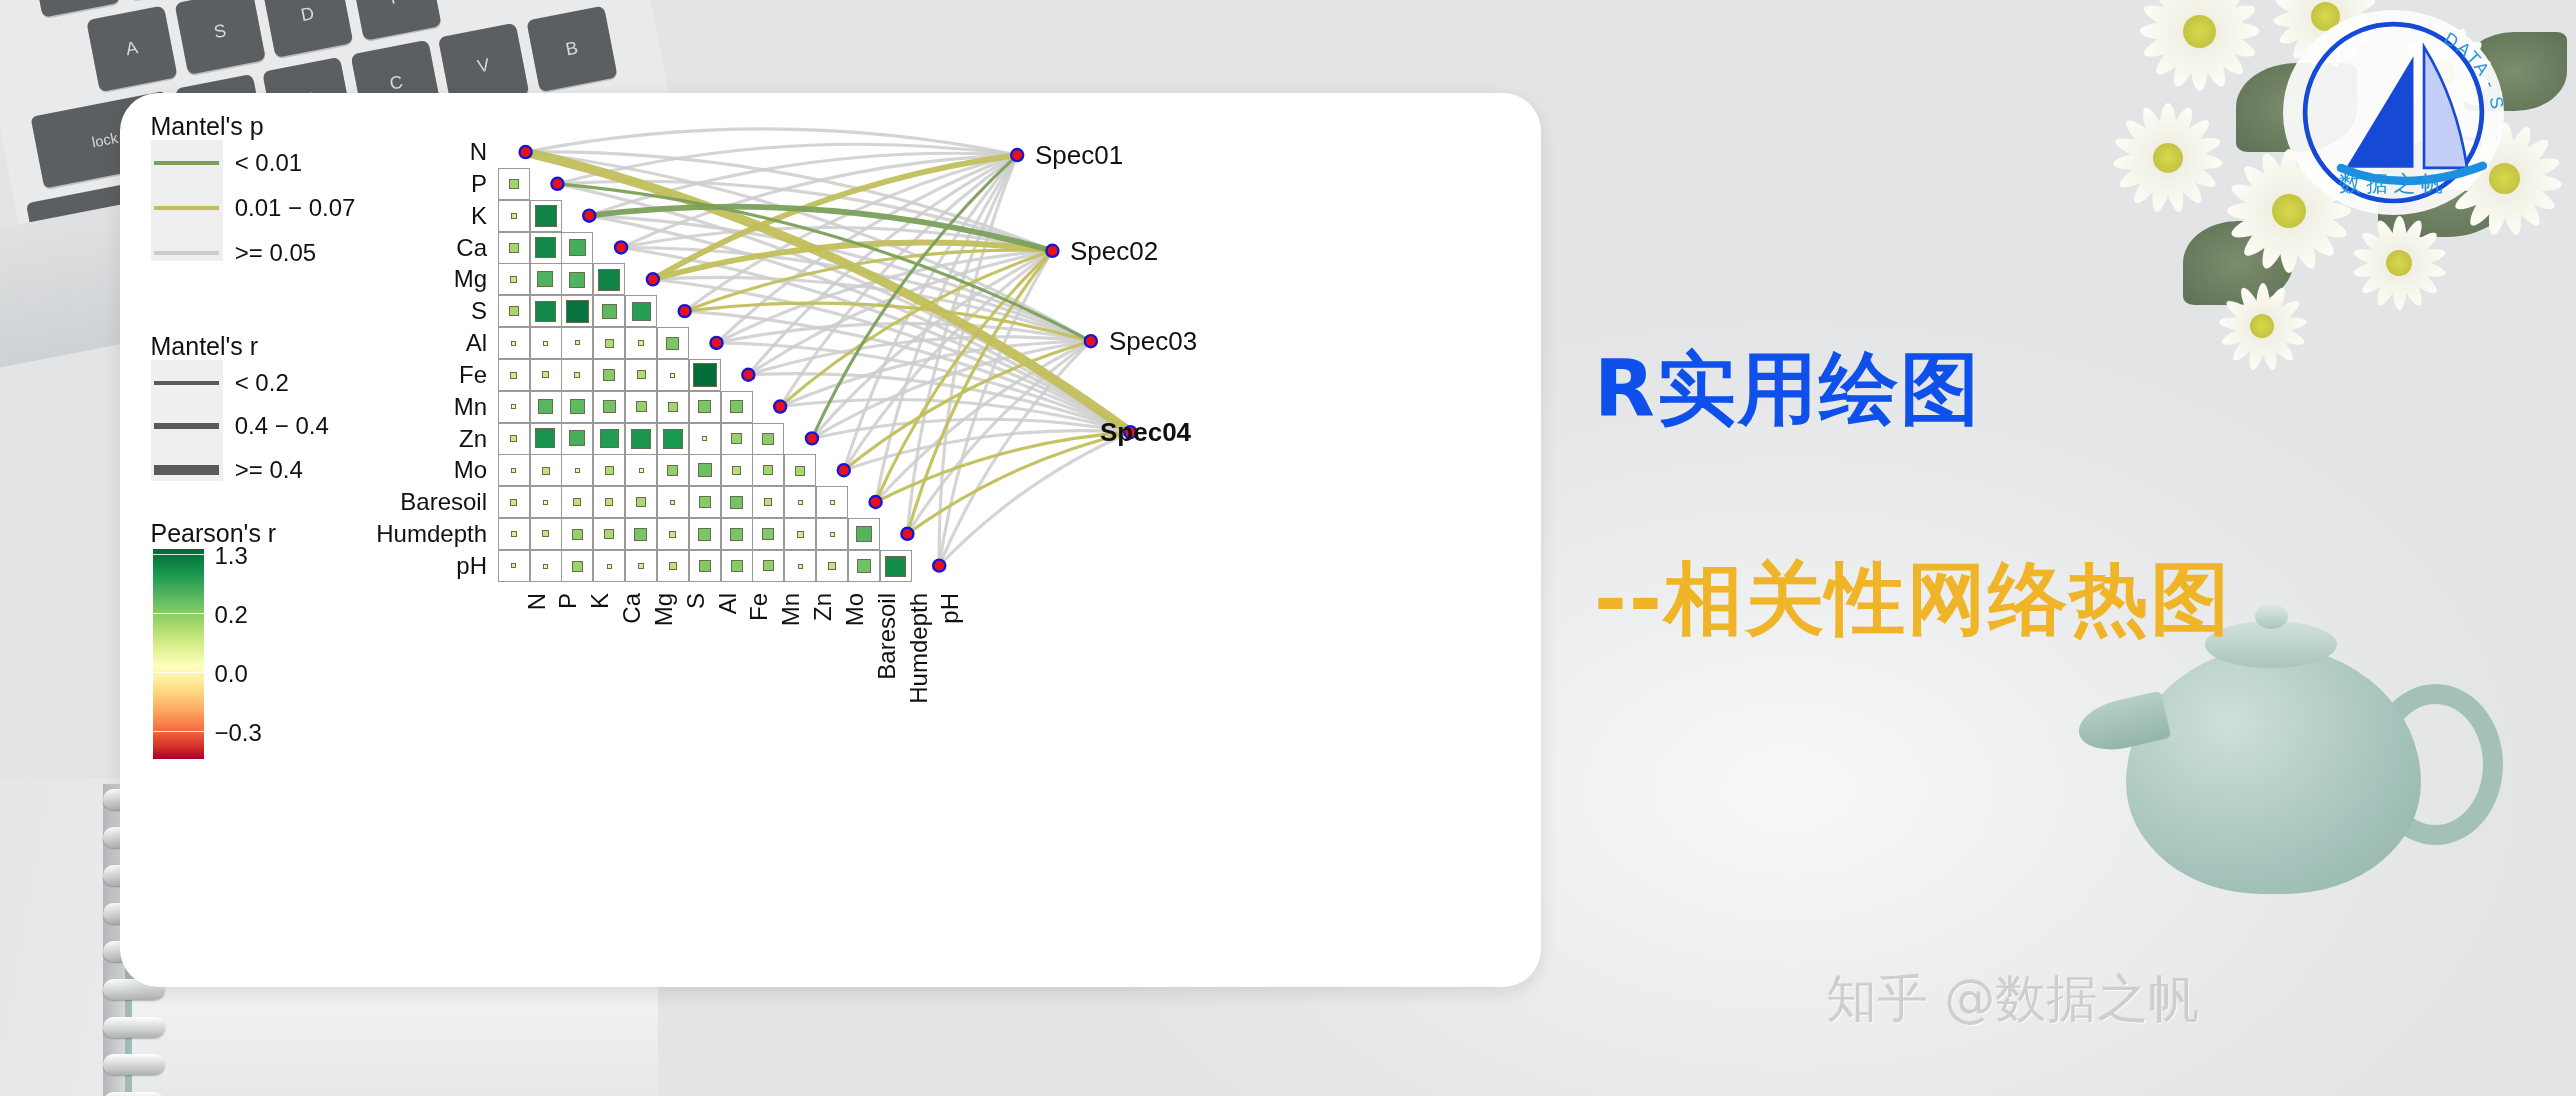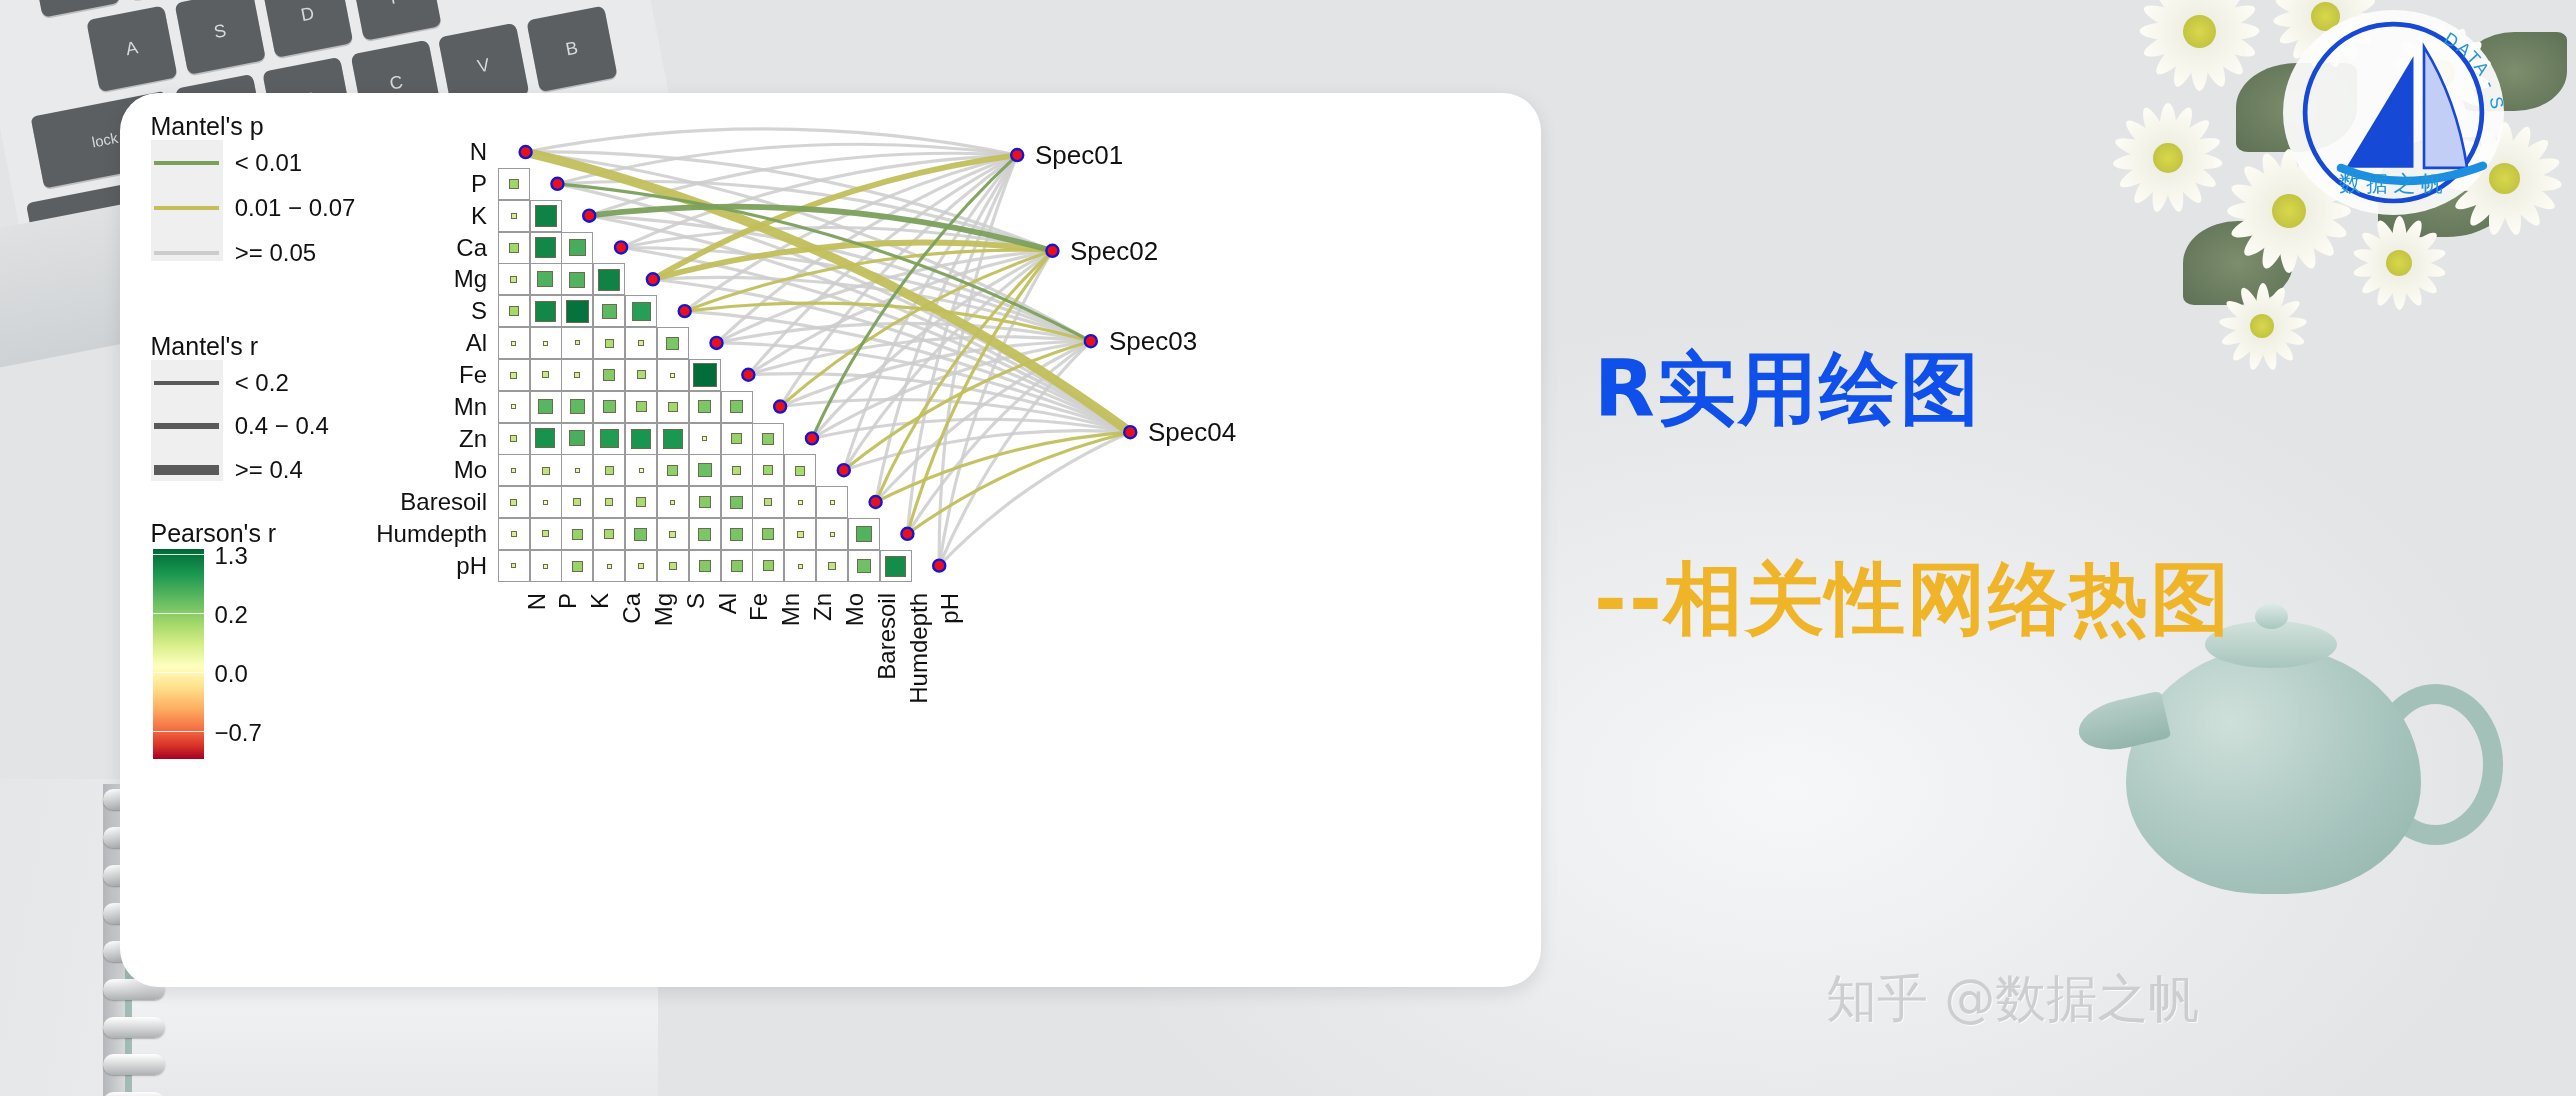--- a/index.html
+++ b/index.html
@@ -323,21 +323,21 @@
     <div class="grad-bar" id="pearson-bar" style="left:2.1px;top:29.5px;height:210px;
       background:linear-gradient(180deg,#006837 0%,#1a9850 12%,#66bd63 25%,#a6d96a 36%,#d9ef8b 46%,#ffffbf 56%,#fee08b 66%,#fdae61 76%,#f46d43 86%,#d73027 94%,#a50026 100%);">
       <div class="grad-tick" style="top:5.3px;"></div>
       <div class="grad-tick" style="top:64px;"></div>
       <div class="grad-tick" style="top:123px;"></div>
       <div class="grad-tick" style="top:182px;"></div>
     </div>
     <div class="grad-lab" style="left:64px;top:23px;">1.3</div>
     <div class="grad-lab" style="left:64px;top:82px;">0.2</div>
     <div class="grad-lab" style="left:64px;top:141px;">0.0</div>
-    <div class="grad-lab" style="left:64px;top:200px;">−0.7</div>
+    <div class="grad-lab" style="left:64px;top:200px;">−0.3</div>
   </div>
 
   <div id="matrix" style="left:0;top:0;width:1421px;height:894px;">
       <div class="ylab" style="right: 1054px; top: 59px;">N</div>
       <div class="ylab" style="right: 1054px; top: 91px;">P</div>
       <div class="ylab" style="right: 1054px; top: 123px;">K</div>
       <div class="ylab" style="right: 1054px; top: 155px;">Ca</div>
       <div class="ylab" style="right: 1054px; top: 186px;">Mg</div>
       <div class="ylab" style="right: 1054px; top: 218px;">S</div>
       <div class="ylab" style="right: 1054px; top: 250px;">Al</div>
@@ -656,21 +656,21 @@
       </g>
       <g>
         <circle cx="1920" cy="645" r="11.5" fill="#e8111a" stroke="#1515d6" stroke-width="4.5"></circle>
       </g>
     </svg>
 
   <div id="speclabels">
       <div class="speclab" style="left: 915px; top: 62px;">Spec01</div>
       <div class="speclab" style="left: 950px; top: 158px;">Spec02</div>
       <div class="speclab" style="left: 989px; top: 248px;">Spec03</div>
-      <div class="speclab" style="left: 1028px; top: 339px;">Spec04</div>
+      <div class="speclab" style="left: 980px; top: 339px; font-weight: bold;">Spec04</div>
     </div>
 </div>
 
 <div class="title-cn" style="left:1594px;top:337px;color:#1050ea;">R实用绘图</div>
 <div class="title-cn" style="left:1594px;top:547px;color:#f0b429;">--相关性网络热图</div>
 <div class="watermark" style="left:1826px;top:965px;">知乎 @数据之帆</div>
 
 <div id="logo">
   <div class="logo-disc"></div>
   <svg viewBox="0 0 420 390" style="position:absolute;inset:0;">

